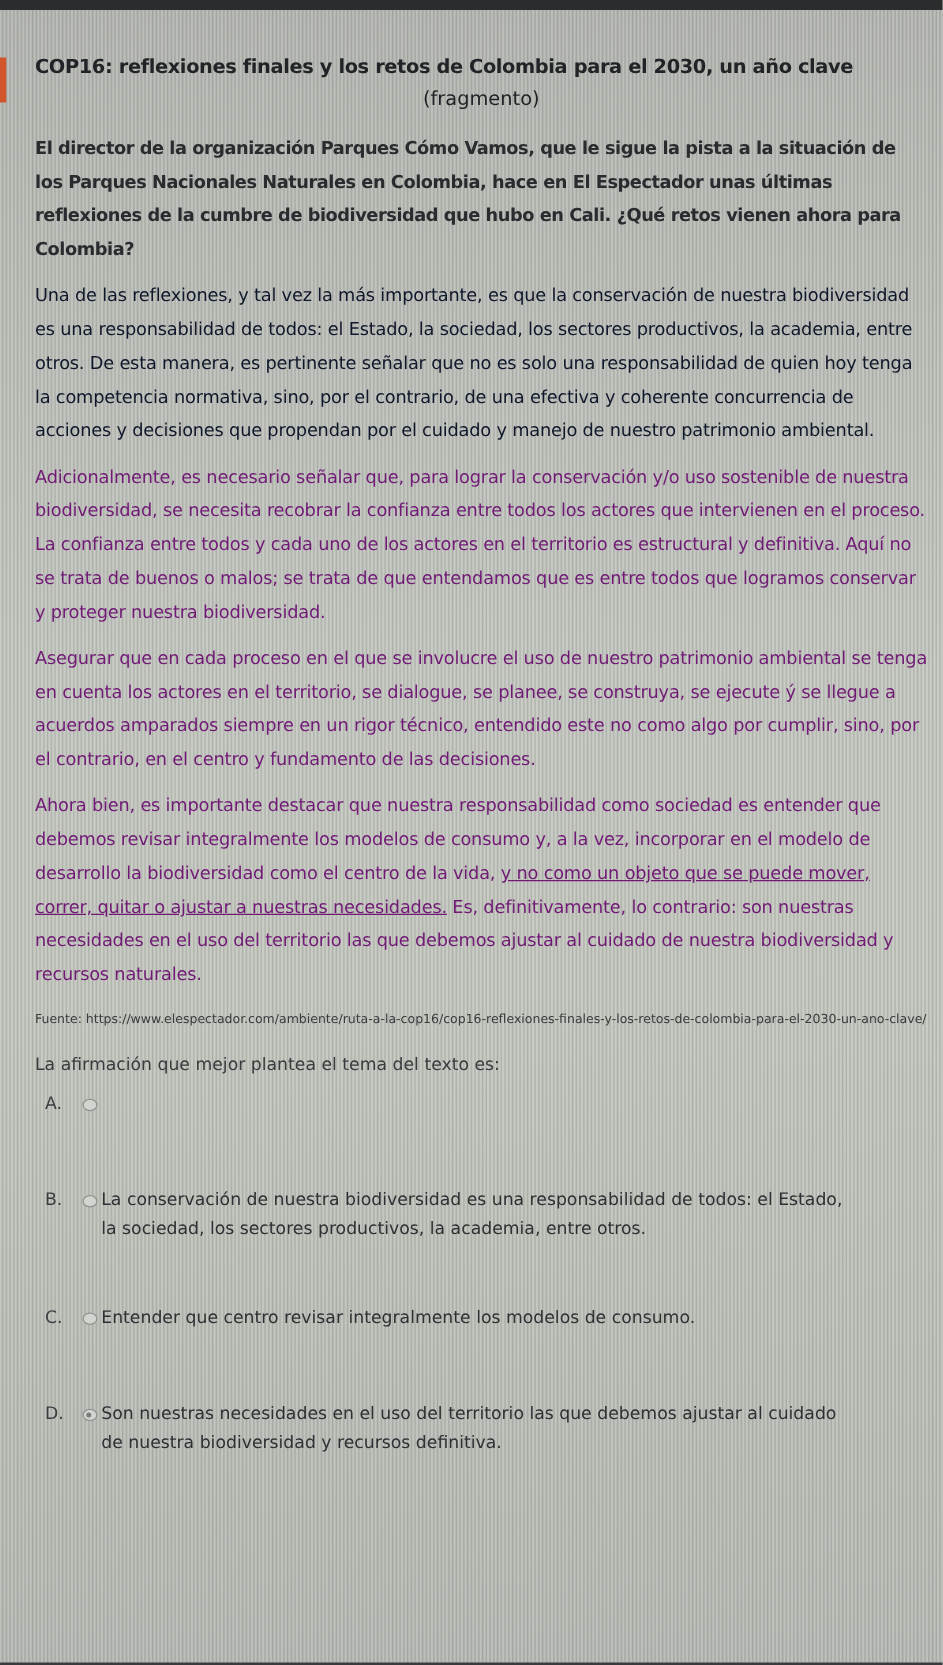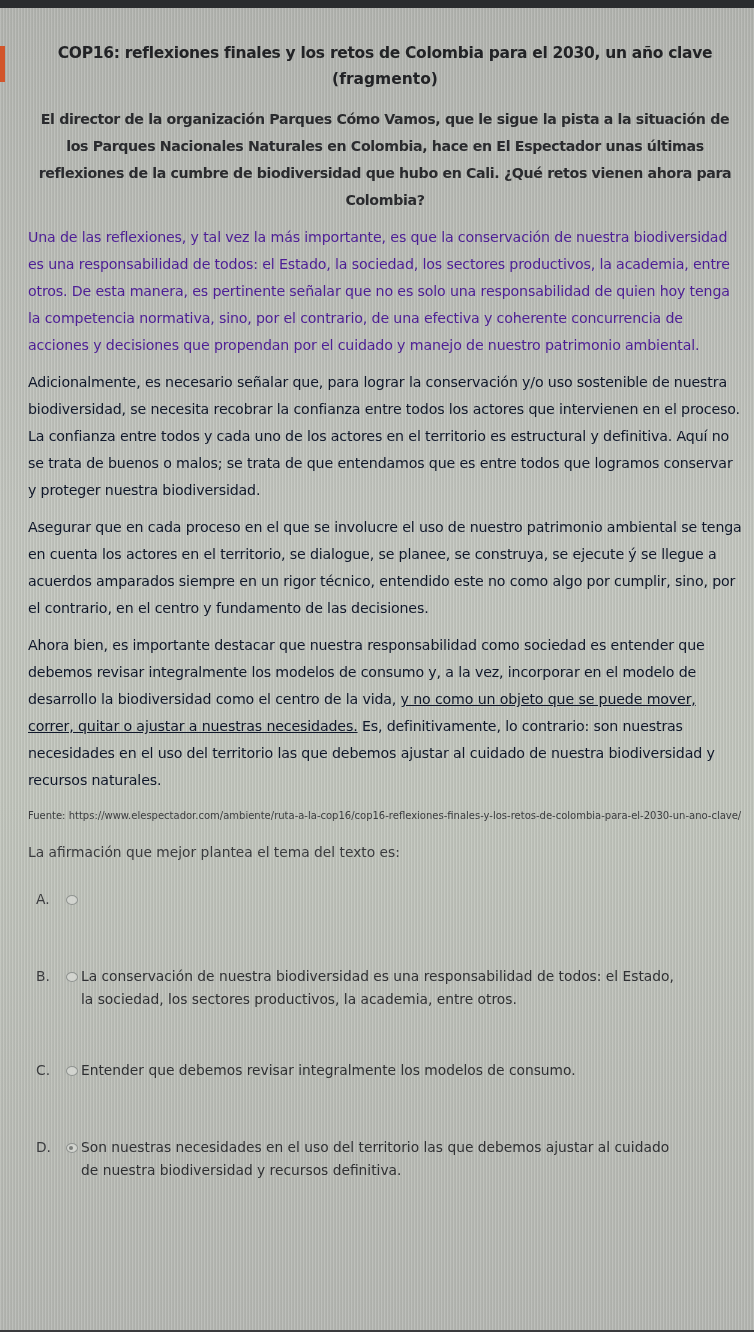--- a/index.html
+++ b/index.html
@@ -36,58 +36,57 @@
     width: 754px; height: 2px;
     background: #3a3b3d;
   }
   .doc {
     position: absolute;
     left: 28px;
     top: 40px;
     width: 714px;
   }
   .title {
-    text-align: center;
     font-weight: bold;
     font-size: 15.5px;
     letter-spacing: -0.3px;
     color: #222326;
     line-height: 26px;
     font-family: "DejaVu Sans", sans-serif;
   }
   .subtitle {
     text-align: center;
-    font-weight: bold;
+    font-weight: normal;
     font-size: 15.5px;
     color: #222326;
     line-height: 26px;
     margin-bottom: 14px;
   }
   .para {
     font-size: 14.2px;
     line-height: 27px;
     margin: 0 0 10px 0;
     letter-spacing: -0.15px;
-    color: #0f172a;
+    color: #701a75;
   }
-  .para.p1 { font-weight: bold; color: #2a2b2e; letter-spacing: -0.35px; text-align: center; }
-  .para.p2 { color: #4c1d95; }
+  .para.p1 { font-weight: bold; color: #2a2b2e; letter-spacing: -0.35px; }
+  .para.p2 { color: #0f172a; }
   .u { text-decoration: underline; }
   .source {
     font-size: 10px;
     line-height: 24px;
     color: #3a3b3e;
     margin: 4px 0 12px 0;
     word-break: break-all;
   }
   .question {
     font-size: 13.8px;
     line-height: 24px;
     color: #3a3b3e;
-    margin-bottom: 24px;
+    margin-bottom: 8px;
   }
   .option {
     display: flex;
     align-items: flex-start;
     font-size: 13.8px;
     line-height: 23px;
     color: #2f3033;
     margin-left: 8px;
   }
   .option .letter {
@@ -151,21 +150,21 @@
 
   <div class="option opt-b">
     <span class="letter">B.</span>
     <span class="radio"></span>
     <span class="text">La conservación de nuestra biodiversidad es una responsabilidad de todos: el Estado, la sociedad, los sectores productivos, la academia, entre otros.</span>
   </div>
 
   <div class="option opt-c">
     <span class="letter">C.</span>
     <span class="radio"></span>
-    <span class="text">Entender que debemos revisar integralmente los modelos de consumo.</span>
+    <span class="text">Entender que centro revisar integralmente los modelos de consumo.</span>
   </div>
 
   <div class="option opt-d">
     <span class="letter">D.</span>
     <span class="radio dot"></span>
     <span class="text">Son nuestras necesidades en el uso del territorio las que debemos ajustar al cuidado de nuestra biodiversidad y recursos definitiva.</span>
   </div>
 </div>
 
 <div class="bottom-bar"></div>

